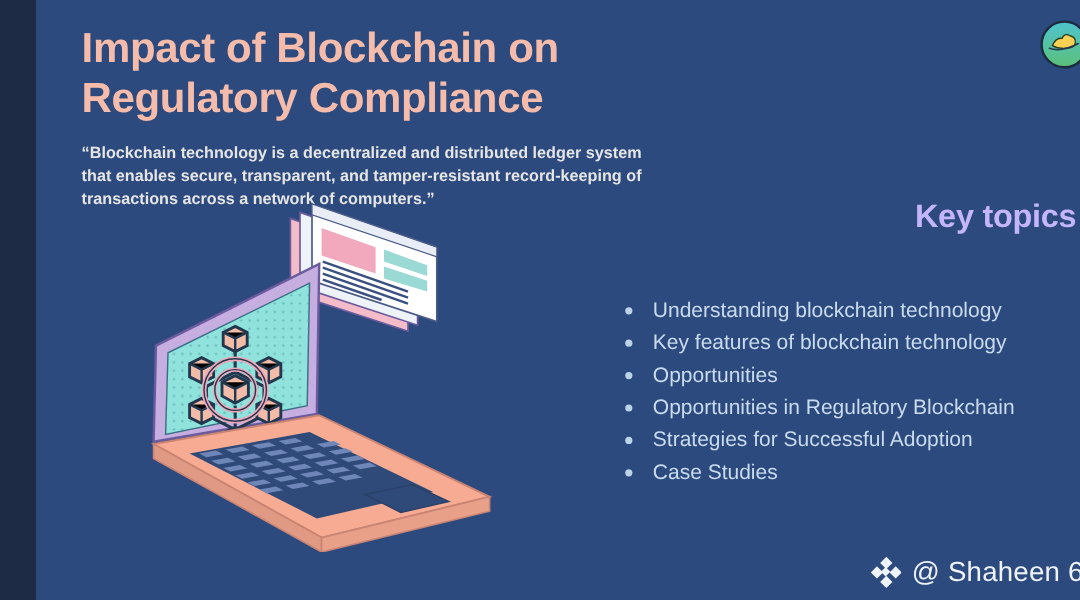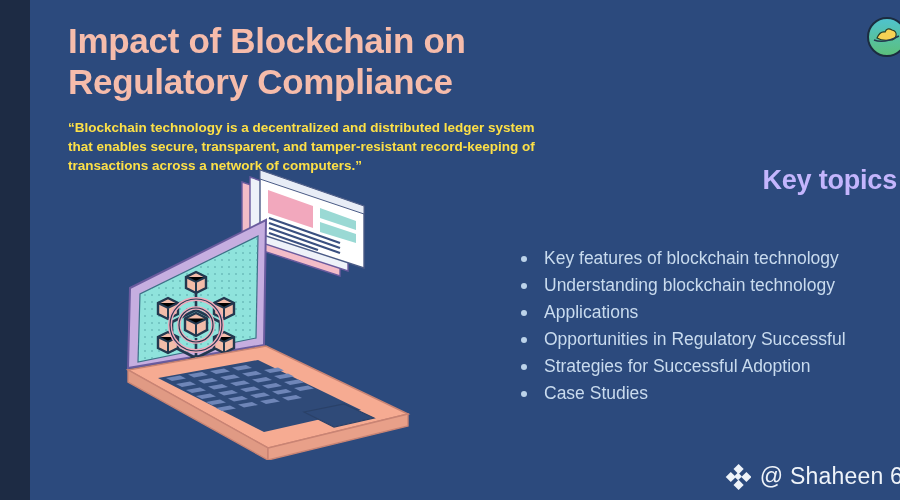--- a/index.html
+++ b/index.html
@@ -40,21 +40,21 @@
   
   #quote {
     position: absolute;
     left: 38px;
     top: 118px;
     width: 470px;
     margin: 0;
     font-size: 13.5px;
     line-height: 1.42;
     font-weight: bold;
-    color: #fde047;
+    color: #e5e5e5;
   }
 
   
   #key-topics-heading {
     position: absolute;
     right: 33px;
     top: 165px;
     margin: 0;
     font-size: 27px;
     font-weight: bold;
@@ -131,33 +131,33 @@
 Regulatory Compliance</h1>
   </div>
 
   <p id="quote">“Blockchain technology is a decentralized and distributed ledger system that enables secure, transparent, and tamper-resistant record-keeping of transactions across a network of computers.”</p>
 
   <h2 id="key-topics-heading">Key topics</h2>
 
   <ul id="topics-list">
     <li>
       <span class="bullet"></span>
+      <span>Understanding blockchain technology</span>
+    </li>
+    <li>
+      <span class="bullet"></span>
       <span>Key features of blockchain technology</span>
     </li>
     <li>
       <span class="bullet"></span>
-      <span>Understanding blockchain technology</span>
-    </li>
-    <li>
-      <span class="bullet"></span>
-      <span>Applications</span>
-    </li>
-    <li>
-      <span class="bullet"></span>
-      <span>Opportunities in Regulatory Successful</span>
+      <span>Opportunities</span>
+    </li>
+    <li>
+      <span class="bullet"></span>
+      <span>Opportunities in Regulatory Blockchain</span>
     </li>
     <li>
       <span class="bullet"></span>
       <span>Strategies for Successful Adoption</span>
     </li>
     <li>
       <span class="bullet"></span>
       <span>Case Studies</span>
     </li>
   </ul>

